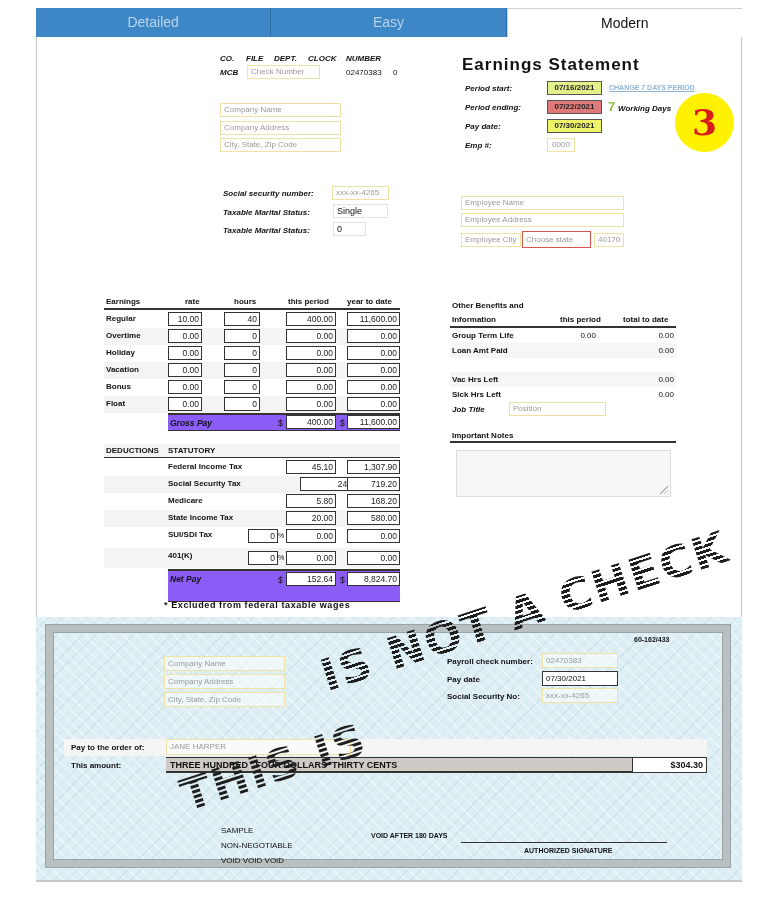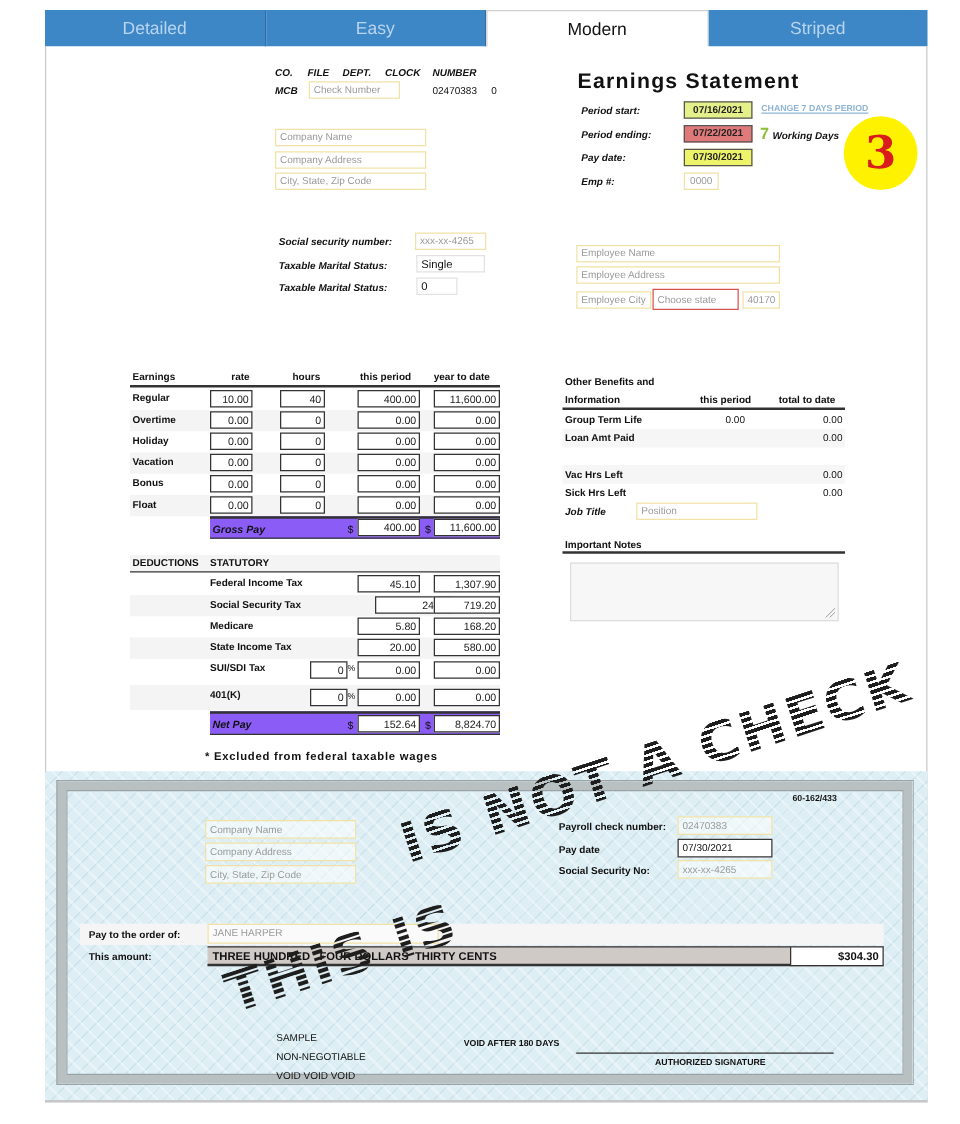--- a/index.html
+++ b/index.html
@@ -72,21 +72,20 @@
   .sig-line { position: absolute; left: 461px; top: 842px; width: 206px; height: 1px; background: #333; }
   .small { font-size: 7px; font-weight: bold; }
 </style>
 </head>
 <body>
 
 <div class="tabs">
   <div class="tab">Detailed</div>
   <div class="tab">Easy</div>
   <div class="tab active">Modern</div>
-  <div class="tab">Striped</div>
 </div>
 <div class="frame"></div>
 
 <div class="abs lbl" style="left:220px;top:54px;">CO.</div>
 <div class="abs lbl" style="left:246px;top:54px;">FILE</div>
 <div class="abs lbl" style="left:274px;top:54px;">DEPT.</div>
 <div class="abs lbl" style="left:308px;top:54px;">CLOCK</div>
 <div class="abs lbl" style="left:346px;top:54px;">NUMBER</div>
 <div class="abs lbl" style="left:220px;top:68px;">MCB</div>
 <div class="inp" style="left:247px;top:65px;width:73px;">Check Number</div>
@@ -213,21 +212,21 @@
   <span class="num" style="left:182px;top:2px;width:50px;">0.00</span>
   <span class="num" style="left:243px;top:2px;width:53px;">0.00</span>
 </div>
 <div class="tbl-row shade" style="top:548px;height:20px;">
   <span class="cell-lbl" style="left:64px;">401(K)</span>
   <span class="num" style="left:144px;top:3px;width:30px;">0</span>
   <span class="abs" style="left:174px;top:6px;font-size:7px;">%</span>
   <span class="num" style="left:182px;top:3px;width:50px;">0.00</span>
   <span class="num" style="left:243px;top:3px;width:53px;">0.00</span>
 </div>
-<div class="gray" style="left:168px;top:569px;width:232px;height:19px;">
+<div class="gray" style="left:168px;top:569px;width:232px;height:33px;">
   <span class="abs lbl" style="left:2px;top:3px;font-size:8.5px;">Net Pay</span>
   <span class="abs" style="left:110px;top:4px;font-size:8.5px;">$</span>
   <span class="num" style="left:118px;top:1px;width:50px;">152.64</span>
   <span class="abs" style="left:172px;top:4px;font-size:8.5px;">$</span>
   <span class="num" style="left:179px;top:1px;width:53px;">8,824.70</span>
 </div>
 <div class="note" style="left:164px;top:600px;">* Excluded from federal taxable wages</div>
 
 <div class="hdr" style="left:452px;top:301px;">Other Benefits and</div>
 <div class="hdr" style="left:452px;top:315px;">Information</div>

